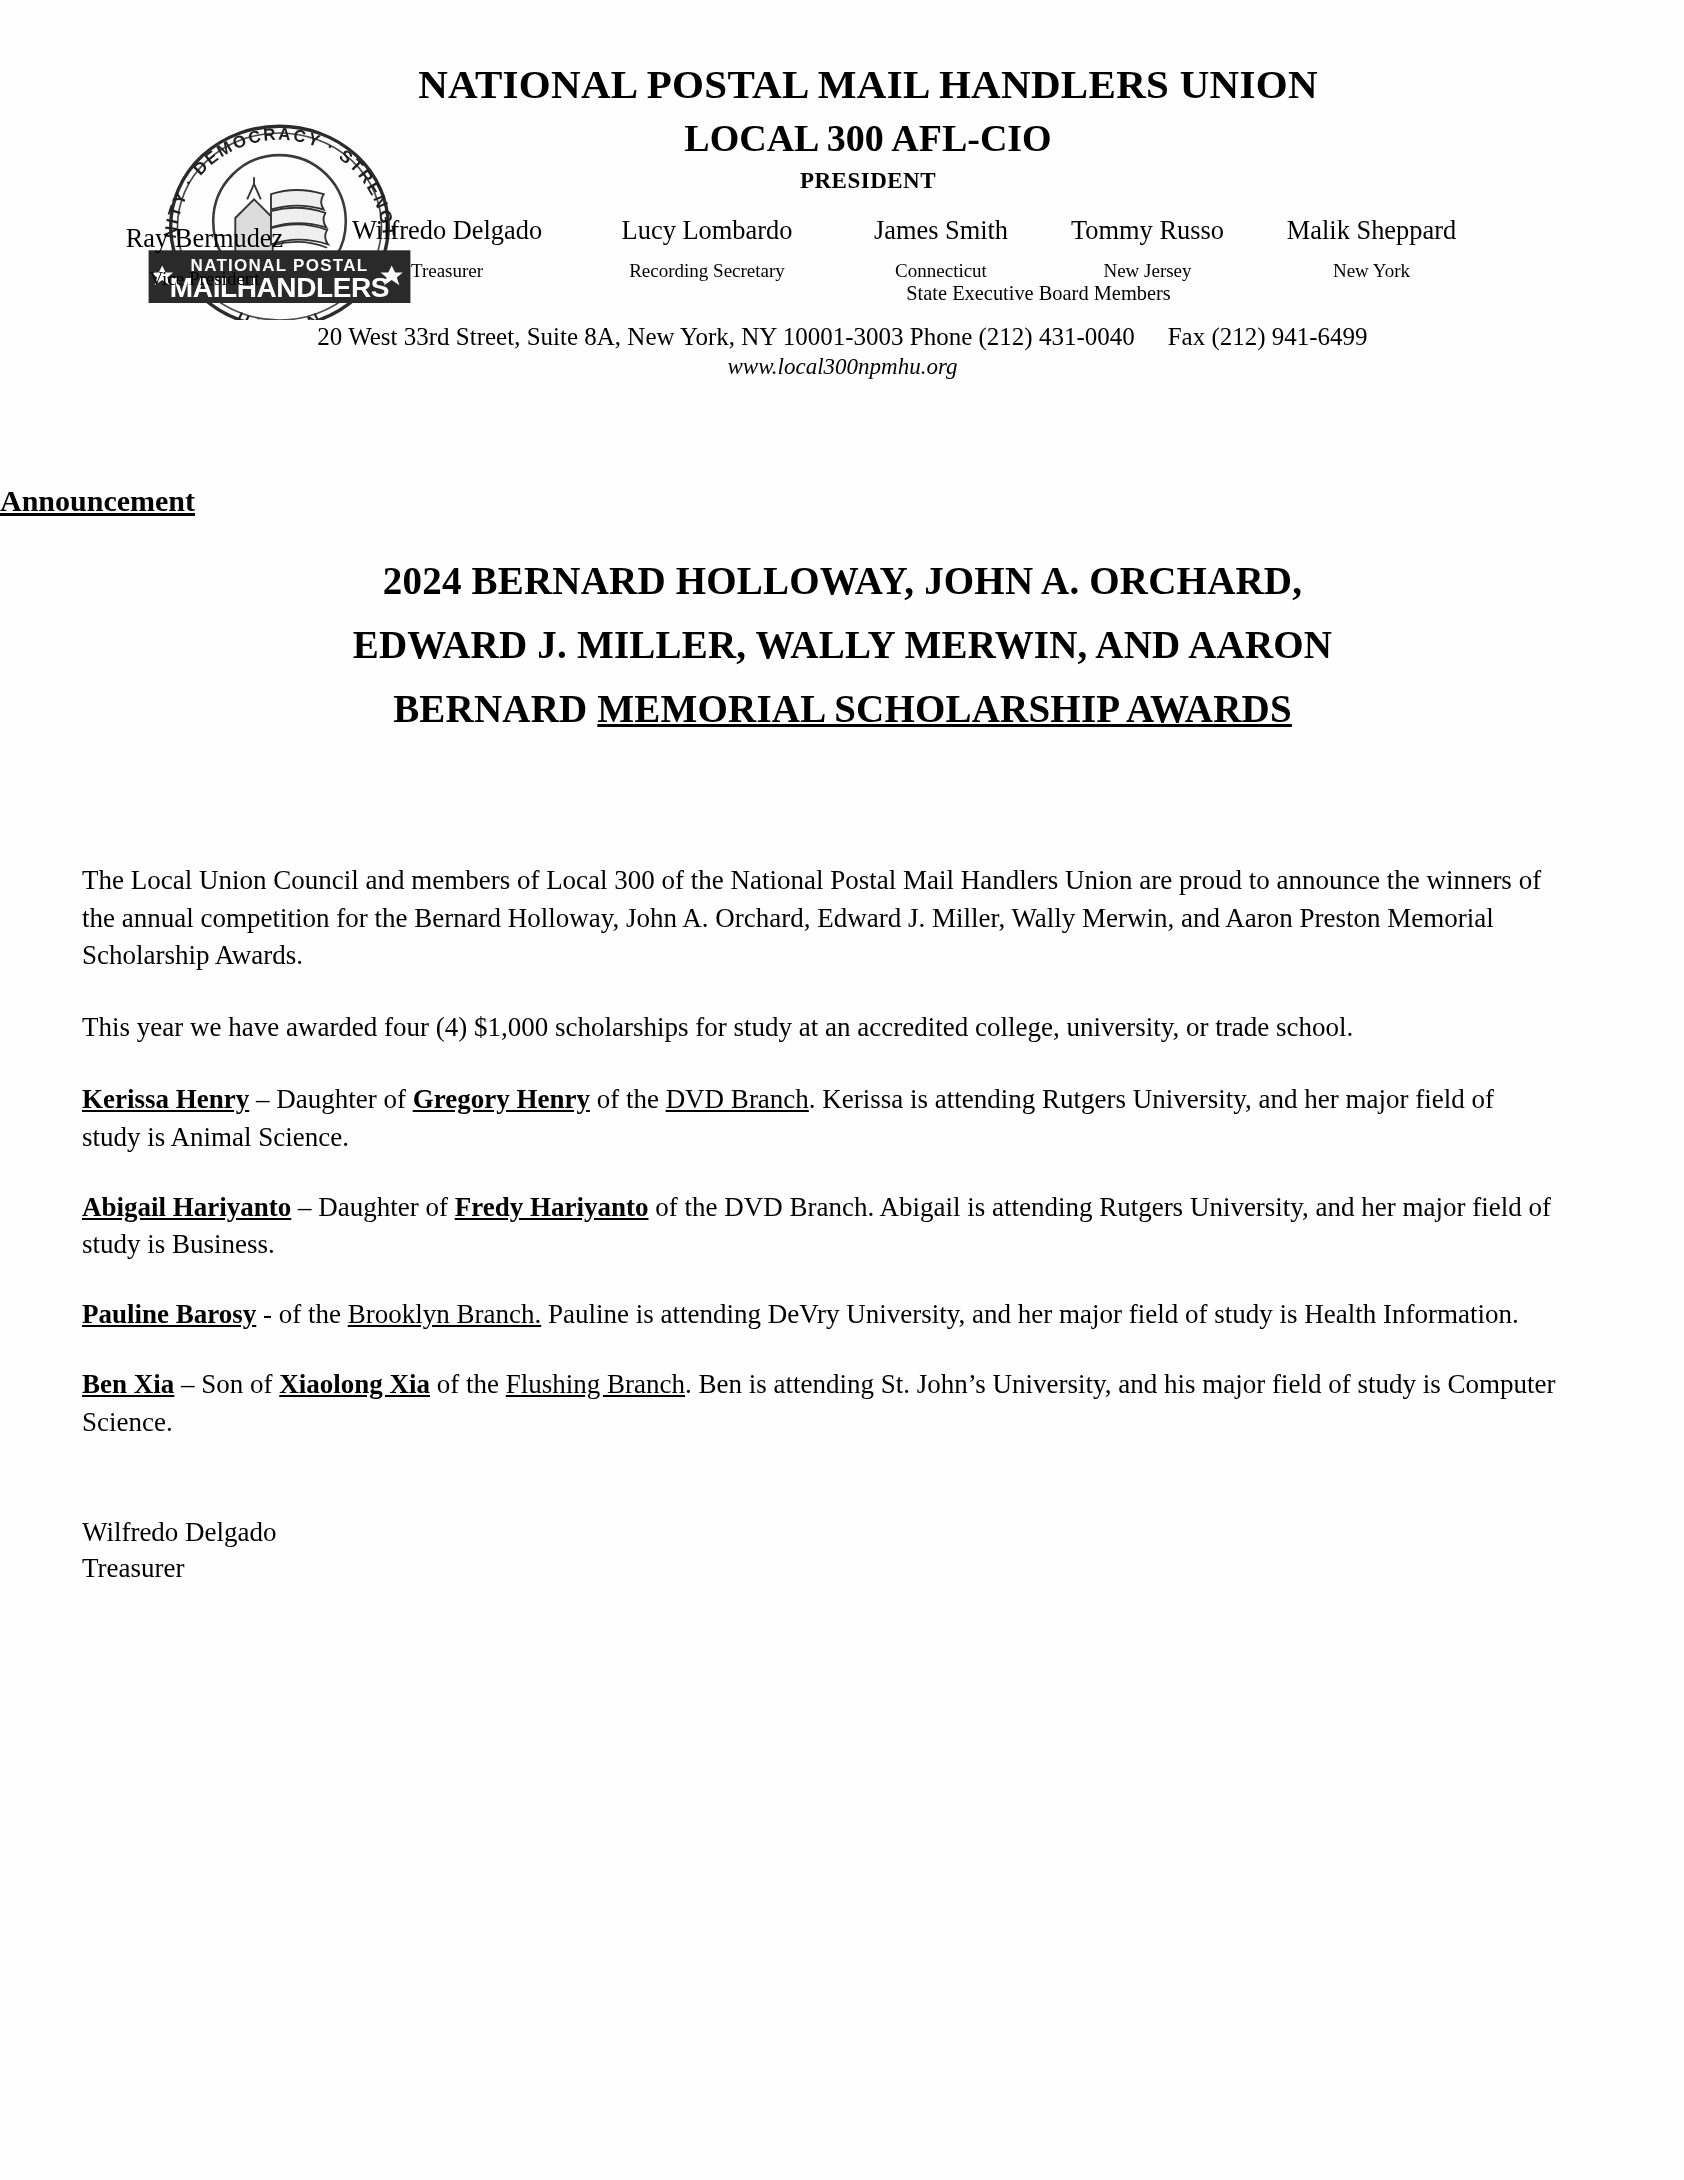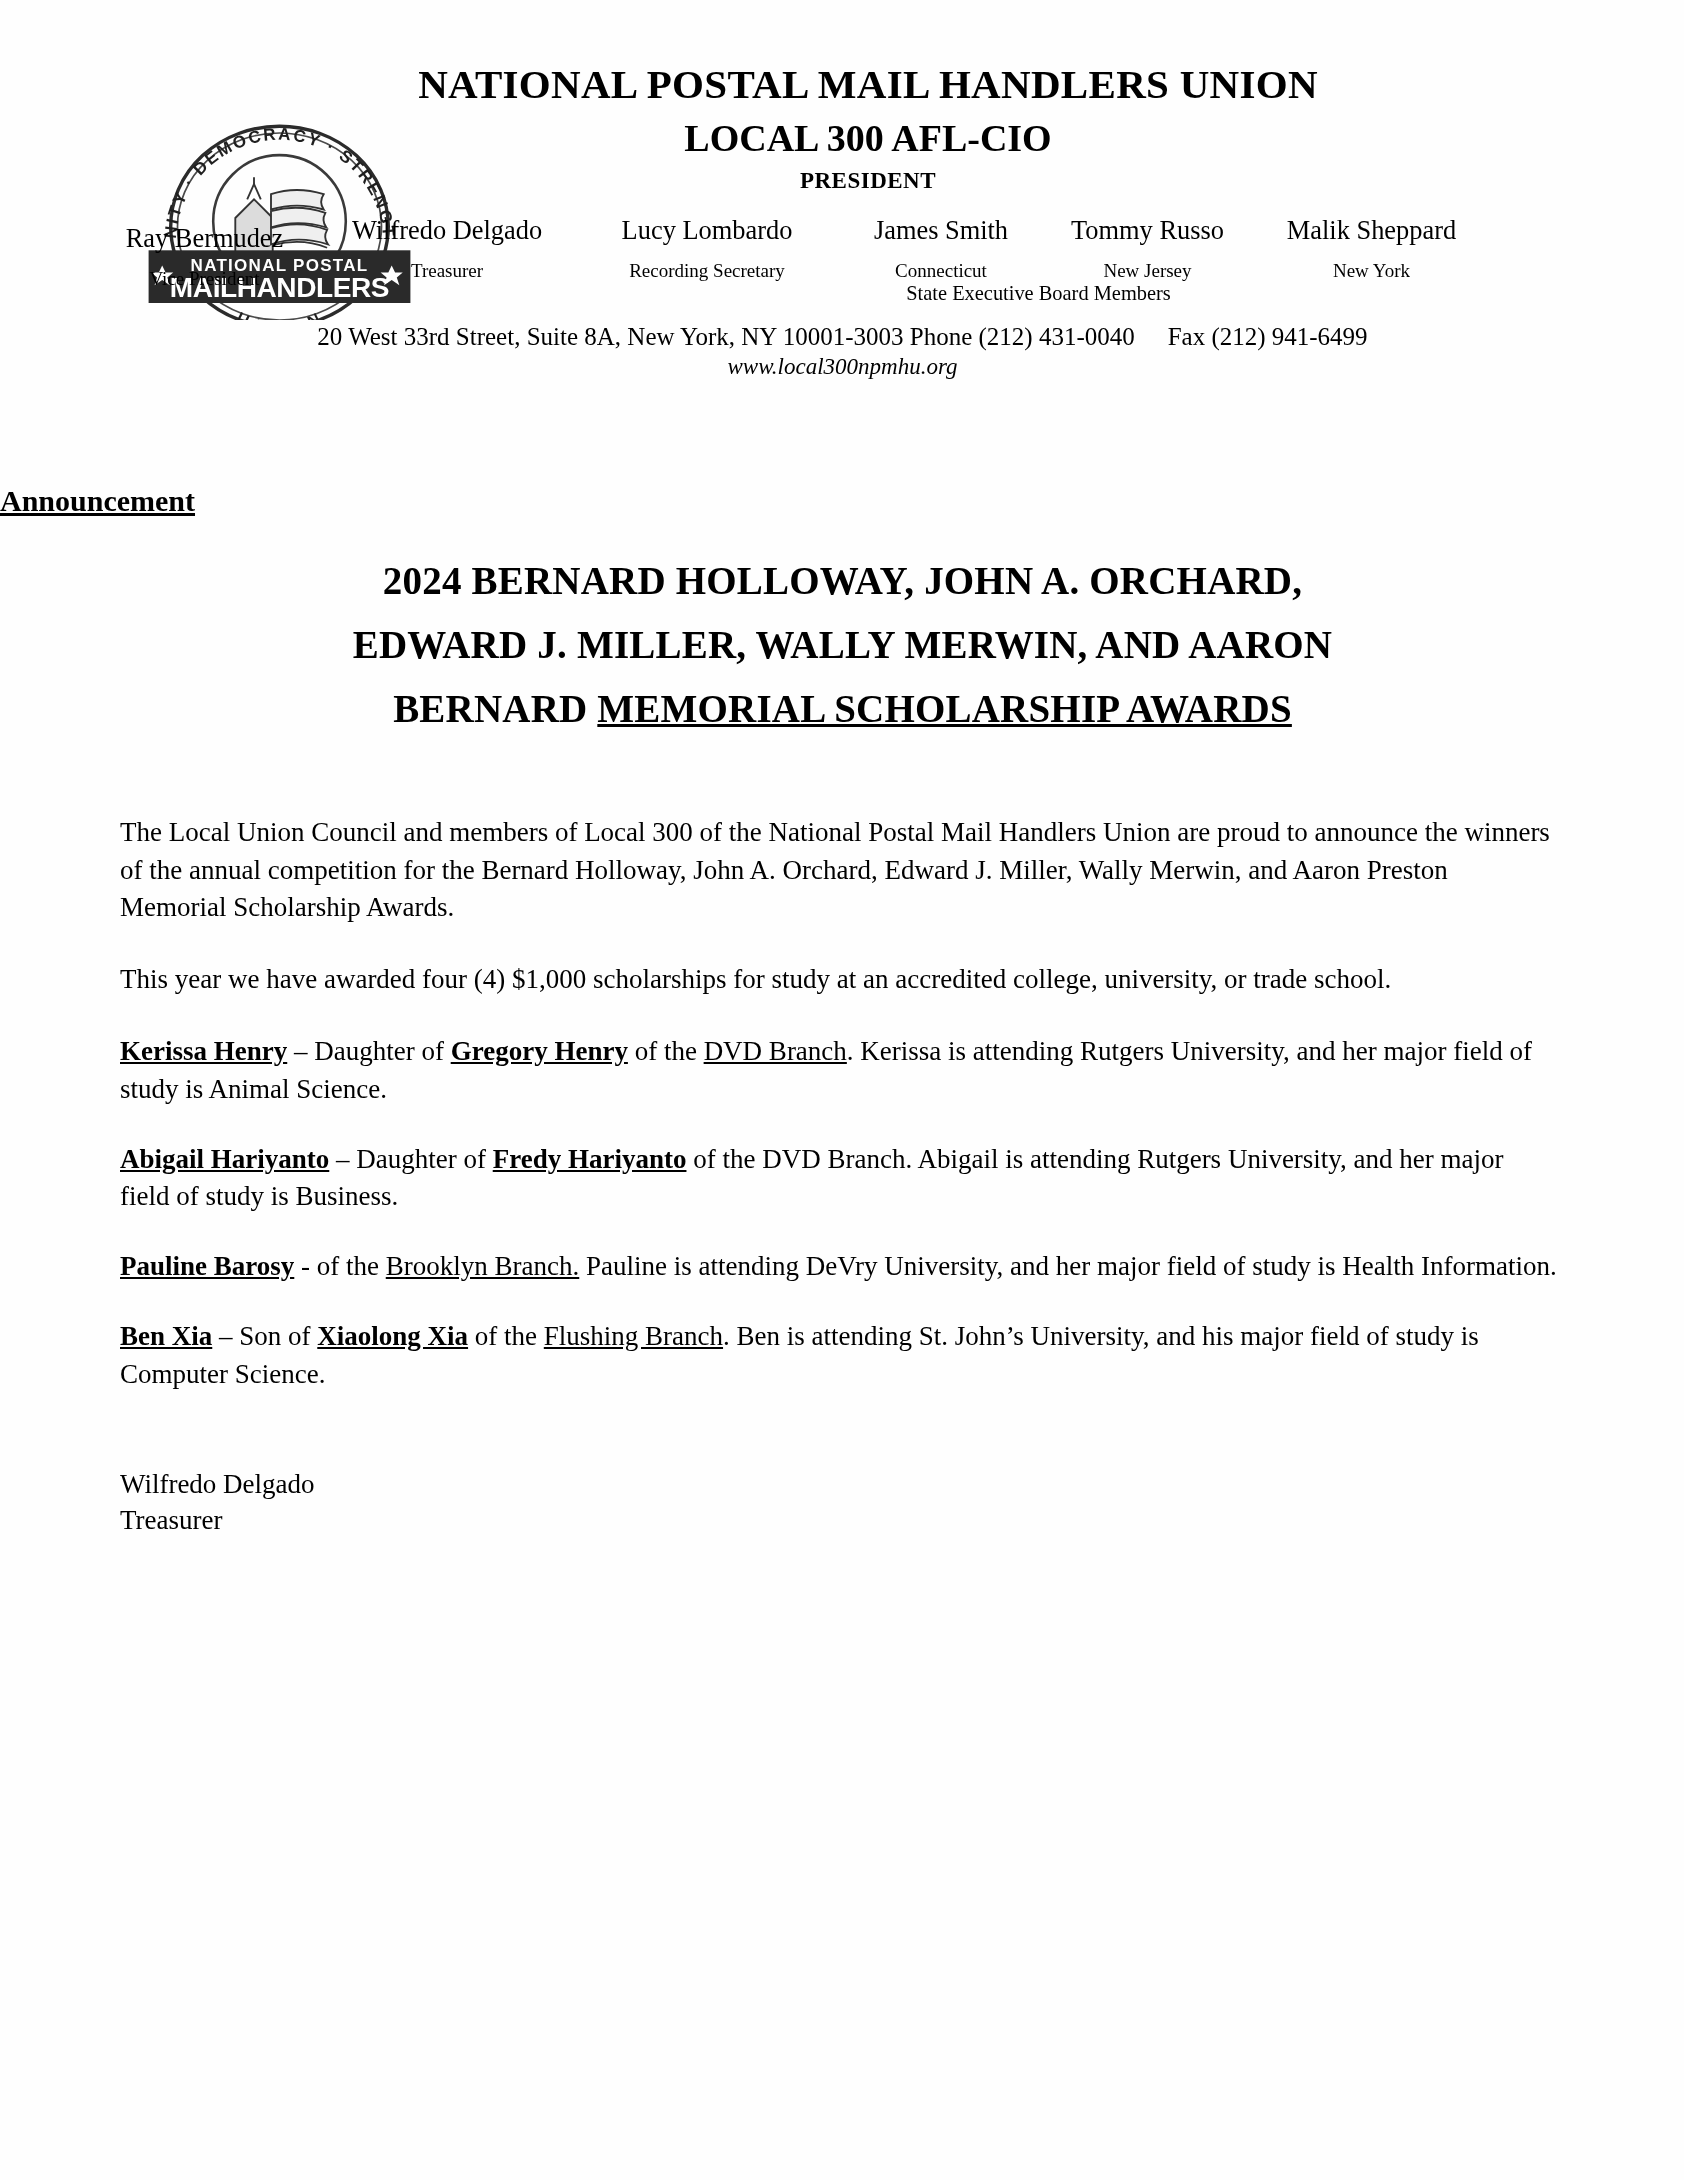--- a/index.html
+++ b/index.html
@@ -145,22 +145,22 @@
     letter-spacing: 0.2px;
     line-height: 1.65;
     margin-top: 31px;
     padding-left: 34px;
     padding-right: 34px;
   }
   .award-title .ul { text-decoration: underline; }
 
   
   .body-wrap {
-    margin-top: 72px;
-    padding-left: 120px;
+    margin-top: 120px;
+    padding-left: 82px;
     padding-right: 128px;
   }
   .para {
     font-size: 27px;
     line-height: 1.40;
     margin-bottom: 34px;
     text-align: left;
   }
   .para.tight { margin-bottom: 32px; }
   .u { text-decoration: underline; }

